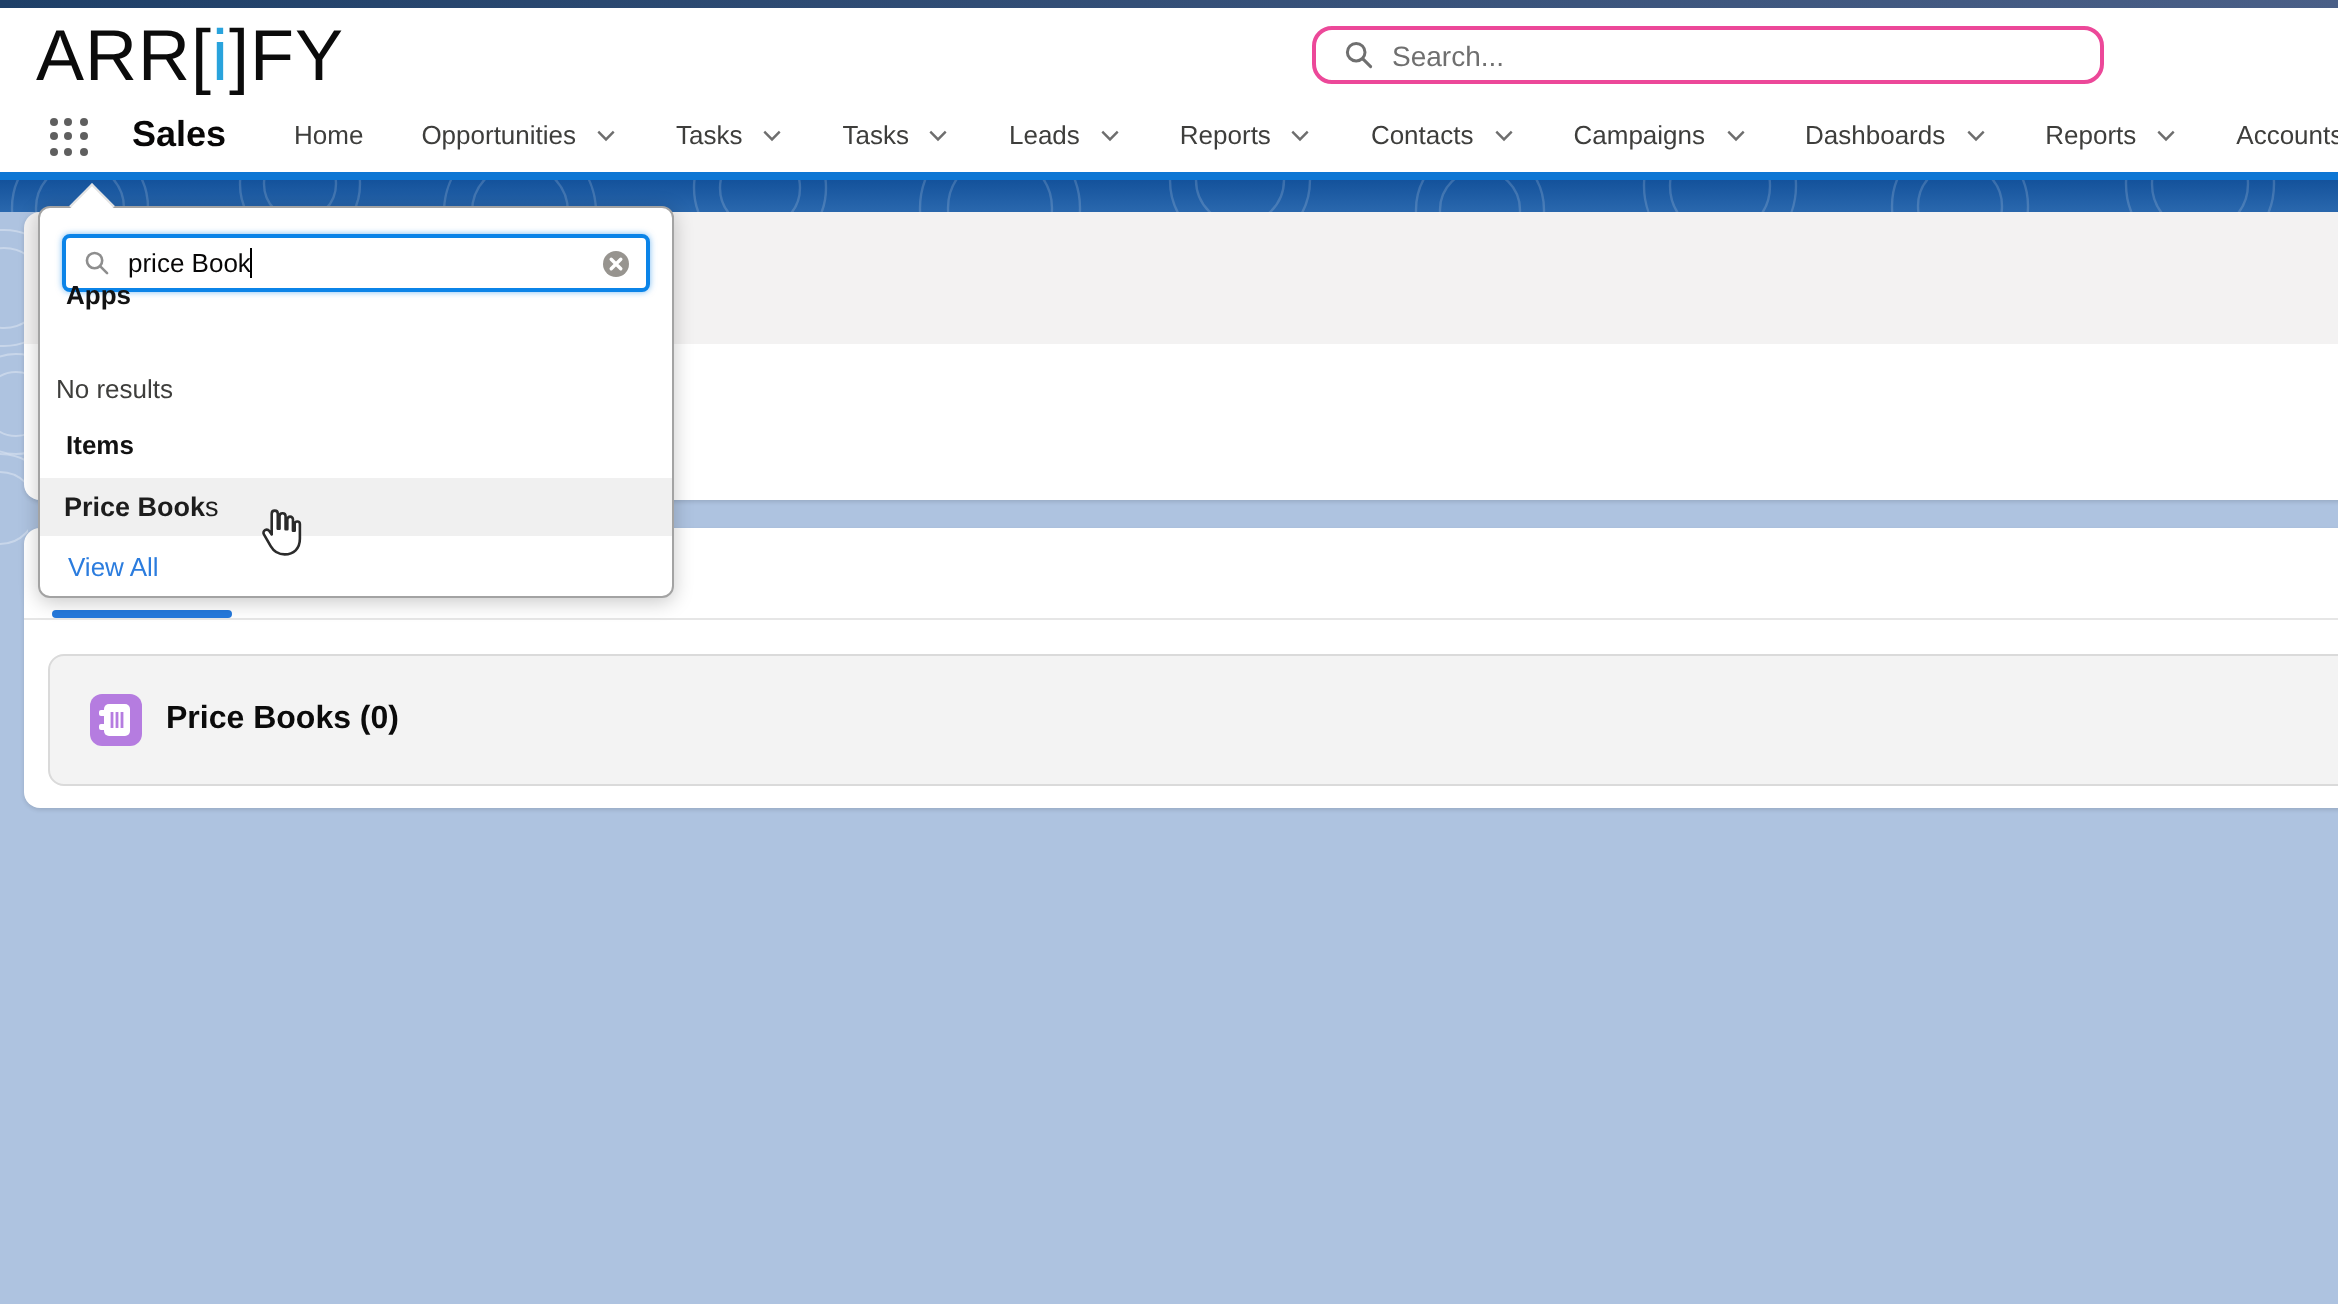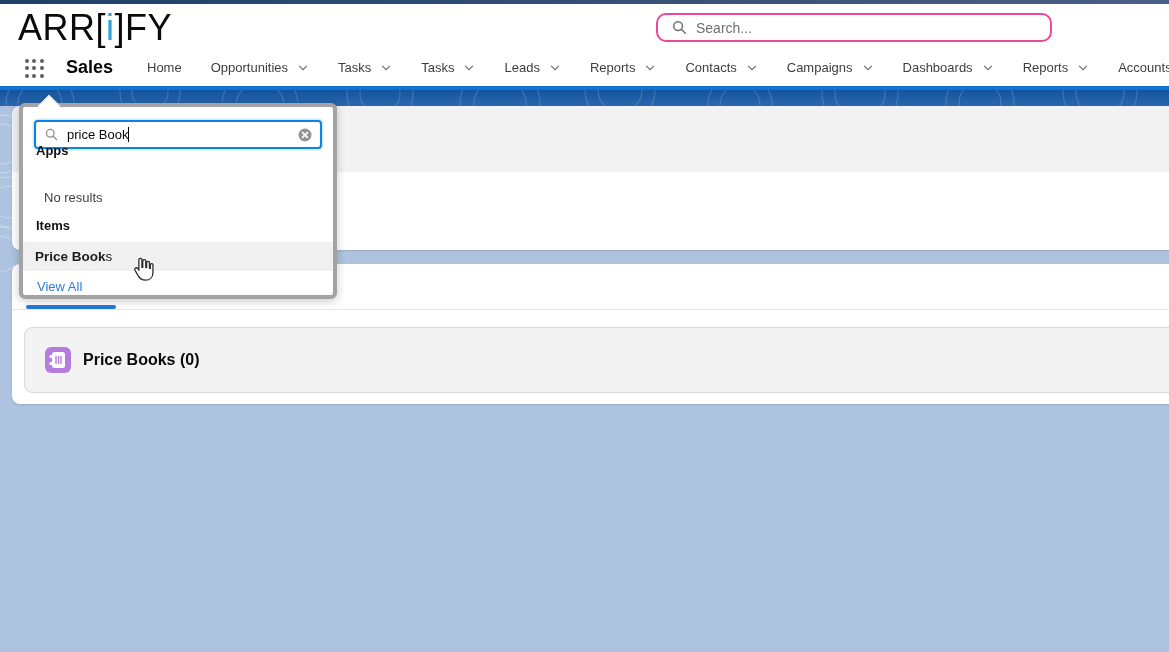--- a/index.html
+++ b/index.html
@@ -58,32 +58,32 @@
     background:var(--underline);border-radius:2px;}
   .related-card{position:absolute;left:12px;right:-20px;top:63px;height:66px;
     background:#f3f3f3;border:1px solid #dadada;border-radius:8px;display:flex;
     align-items:center;padding-left:20px;cursor:pointer;}
   .pricebook-icon{width:26px;height:26px;border-radius:6px;background:var(--purple);
     display:flex;align-items:center;justify-content:center;flex:none;}
   .related-title{margin-left:12px;font-size:16px;font-weight:700;color:#0b0b0b;}
 
   
   .launcher{position:absolute;left:19px;top:103px;width:318px;height:196px;background:#fff;
-    border:4px solid #a3a3a3;border-radius:6px;box-shadow:0 2px 10px rgba(0,0,0,.22);z-index:30;}
+    border:1px solid #a3a3a3;border-radius:6px;box-shadow:0 2px 10px rgba(0,0,0,.22);z-index:30;}
   .launcher .notch{position:absolute;left:18px;top:-9px;width:16px;height:16px;background:#fff;
     transform:rotate(45deg);border-left:1px solid #e2e2e2;border-top:1px solid #e2e2e2;}
   .launcher-search{position:absolute;left:11px;top:13px;right:11px;height:29px;
     border:2px solid var(--focus);border-radius:4px;box-shadow:0 0 3px rgba(11,132,232,.55);
     display:flex;align-items:center;padding:0 28px 0 9px;cursor:text;background:#fff;}
   .launcher-search .typed{margin-left:9px;font-size:13px;color:#080707;white-space:pre;}
   .caret{display:inline-block;width:1px;height:15px;background:#000;vertical-align:-3px;}
   .clear-btn{position:absolute;right:8px;top:50%;transform:translateY(-50%);width:14px;height:14px;
     border:none;background:transparent;padding:0;cursor:pointer;}
   .section-h{position:absolute;left:13px;font-size:13px;font-weight:700;color:#121212;}
-  .muted{position:absolute;left:21px;font-size:13px;color:#3e3e3c;}
+  .muted{position:absolute;left:8px;font-size:13px;color:#3e3e3c;}
   .result-row{position:absolute;left:0;right:0;top:135px;height:29px;background:#f0f0f0;
     display:flex;align-items:center;padding-left:12px;font-size:13.5px;color:#1d1d1d;cursor:pointer;}
   .result-row b{font-weight:700;}
   .view-all{position:absolute;left:14px;top:172px;font-size:13px;color:var(--link);cursor:pointer;text-align:center;}
   .hand-cursor{position:absolute;left:106px;top:148px;pointer-events:none;}
 </style>
 </head>
 <body>
 
 <div class="window-strip"></div>

